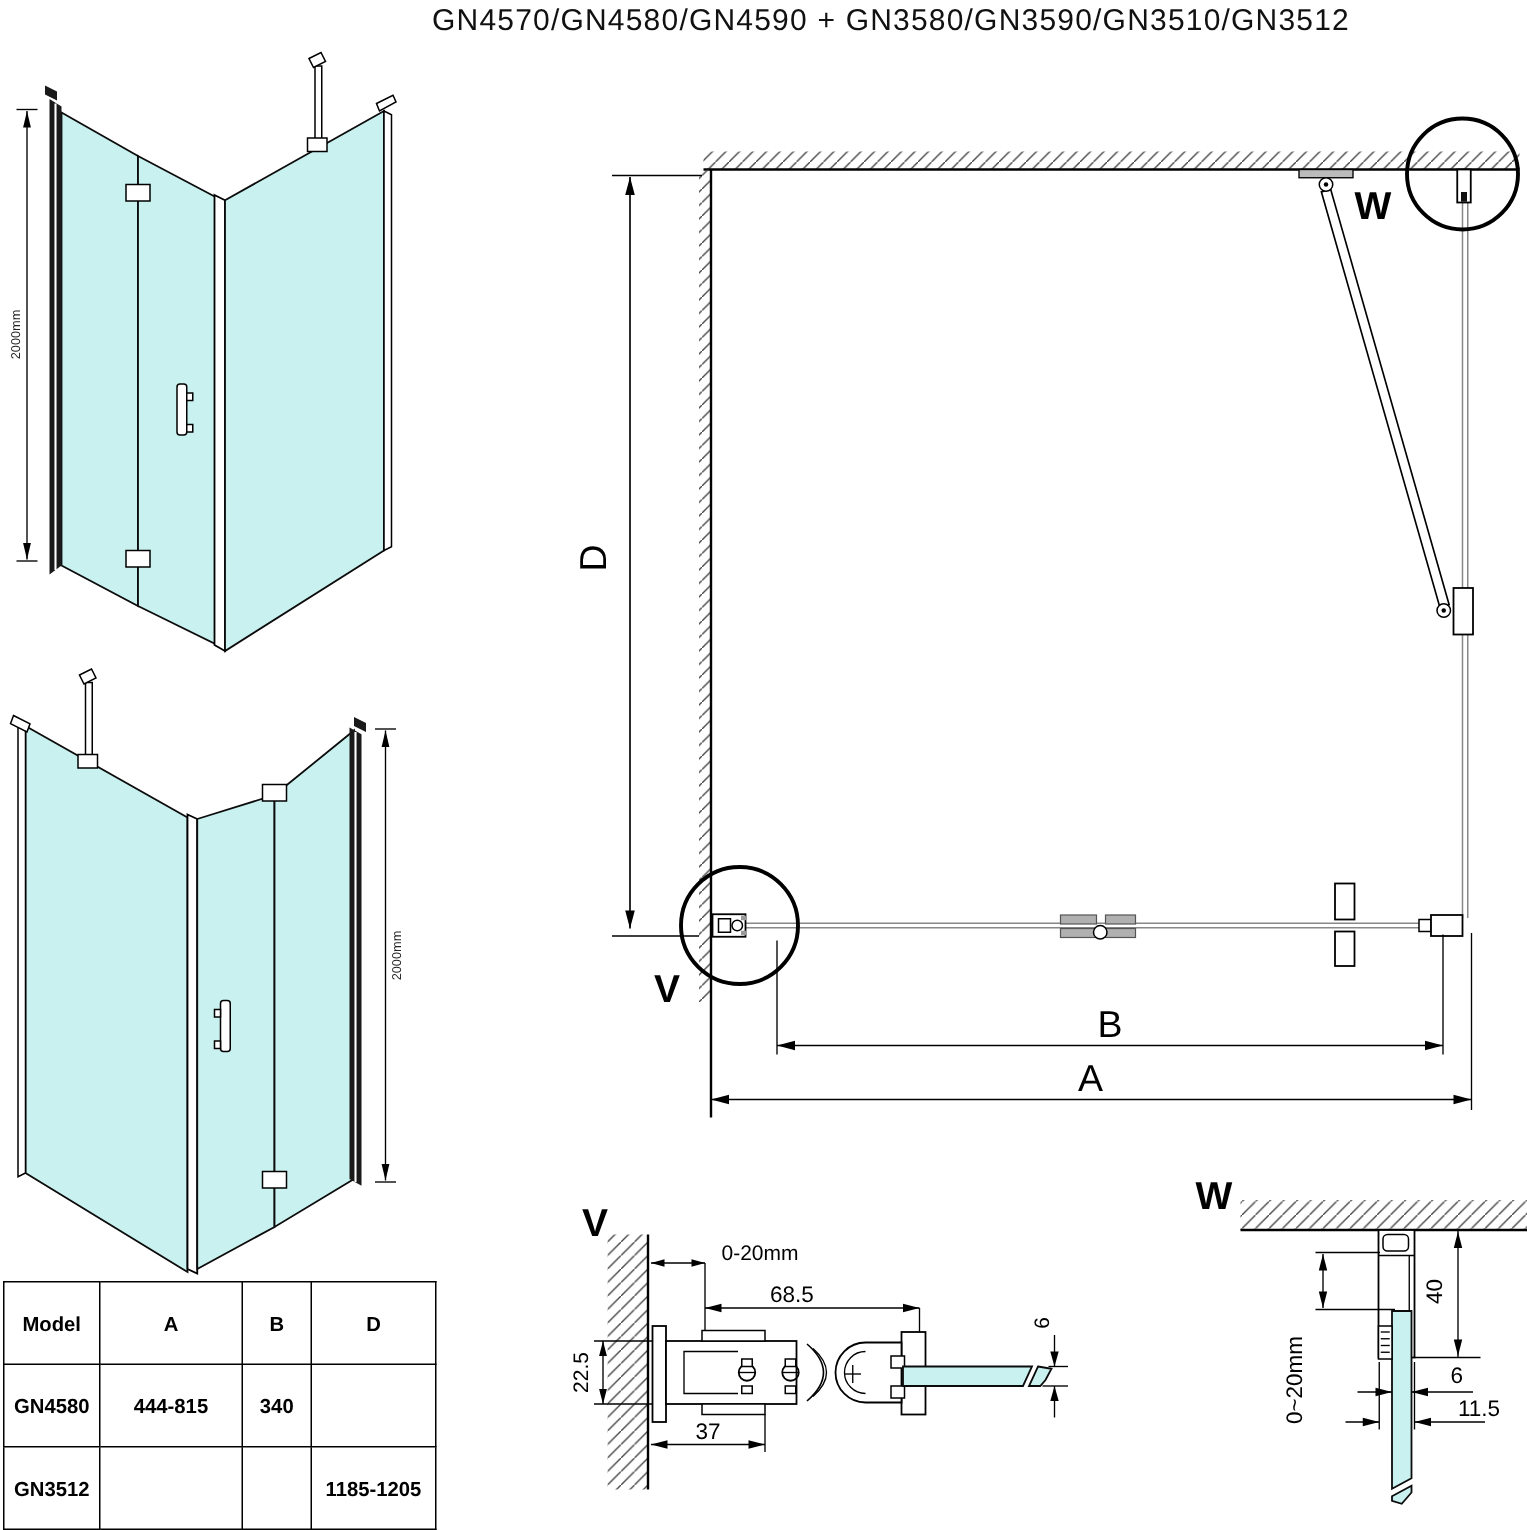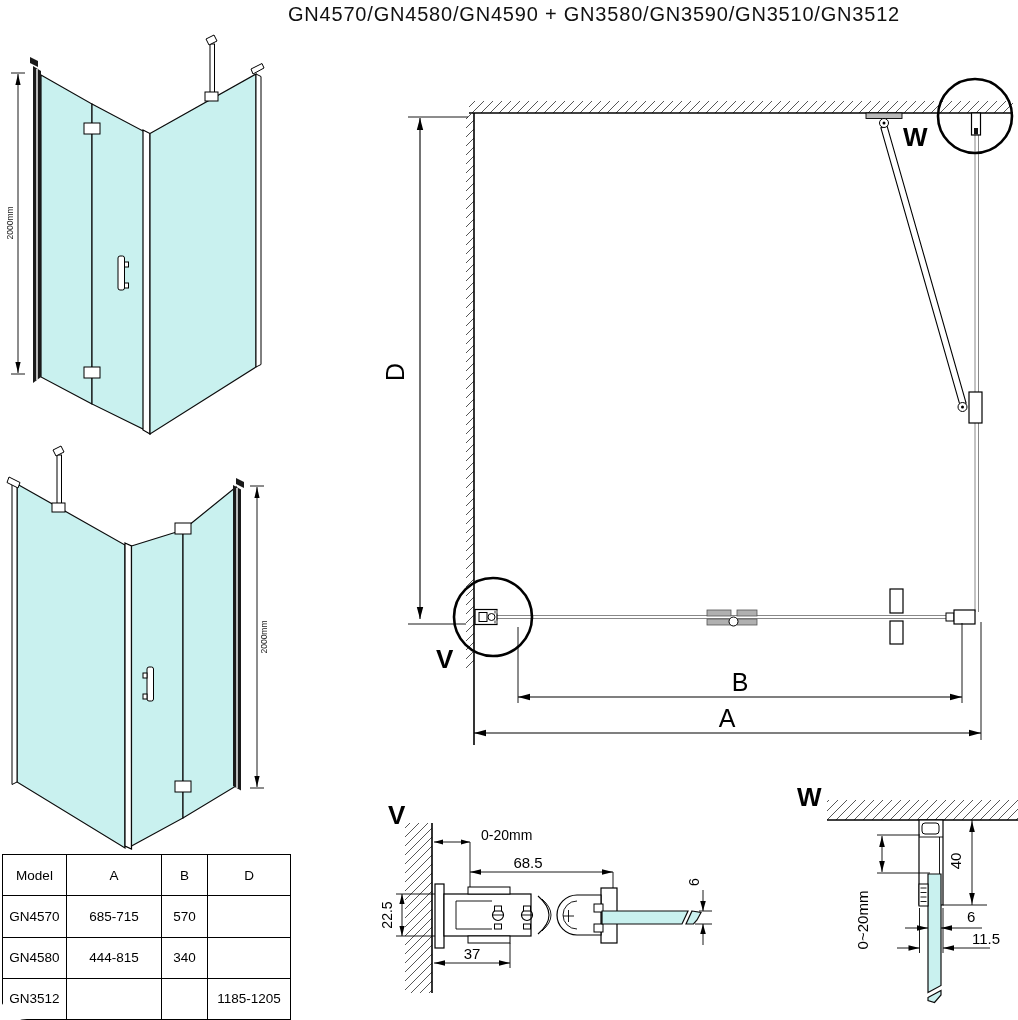--- a/index.html
+++ b/index.html
@@ -1,17 +1,17 @@
 <!DOCTYPE html>
 <html><head>
 <meta charset="utf-8">
 <style>
   html,body{margin:0;padding:0;background:#fff;}
   .page{position:relative;width:1018px;height:1020px;background:#fff;overflow:hidden;
-        font-family:"Liberation Sans",sans-serif;color:#000;border-radius:27px;}
+        font-family:"Liberation Sans",sans-serif;color:#000;}
   .title{position:absolute;left:170px;top:3px;width:848px;text-align:center;
          font-size:20px;letter-spacing:0.8px;color:#111;white-space:nowrap;}
   svg{position:absolute;overflow:visible;}
   #iso1{left:0px;top:30px;}
   #iso2{left:0px;top:440px;}
   #plan{left:380px;top:85px;}
   #detv{left:380px;top:790px;}
   #detw{left:790px;top:780px;}
   
   .k09{stroke:#000;stroke-width:0.9;fill:none;}
@@ -26,21 +26,21 @@
   .arr{fill:#000;stroke:none;}
   text{fill:#000;font-family:"Liberation Sans",sans-serif;}
   .dim-lg{font-size:25px;}
   .lbl-bold{font-size:26px;font-weight:bold;}
   .dim-md{font-size:15px;}
   .dim-sm{font-size:14px;}
   .tiny{font-size:8.5px;fill:#222;}
   
   .spec{position:absolute;left:2px;top:854px;width:288px;height:166px;
         border-collapse:collapse;table-layout:fixed;}
-  .spec th,.spec td{border:1.6px solid #000;font-size:13.5px;font-weight:normal;
+  .spec th,.spec td{border:1.6px solid #000;font-size:13.5px;font-weight:bold;
         text-align:center;padding:0 2px;height:18.5px;white-space:nowrap;overflow:hidden;}
 </style>
 </head>
 <body>
 
 <div class="page">
 
   <div class="title">GN4570/GN4580/GN4590 + GN3580/GN3590/GN3510/GN3512</div>
 
   <svg id="iso1" width="280" height="410" viewBox="0 30 280 410">
@@ -329,26 +329,20 @@
         <col style="width:83px">
     </colgroup>
     <tbody>
         <tr>
       <th>Model</th>
       <th>A</th>
       <th>B</th>
       <th>D</th>
     </tr>
     <tr>
-      <td>GN4570</td>
-      <td>685-715</td>
-      <td>570</td>
-      <td></td>
-    </tr>
-    <tr>
       <td>GN4580</td>
       <td>444-815</td>
       <td>340</td>
       <td></td>
     </tr>
     <tr>
       <td>GN3512</td>
       <td></td>
       <td></td>
       <td>1185-1205</td>

